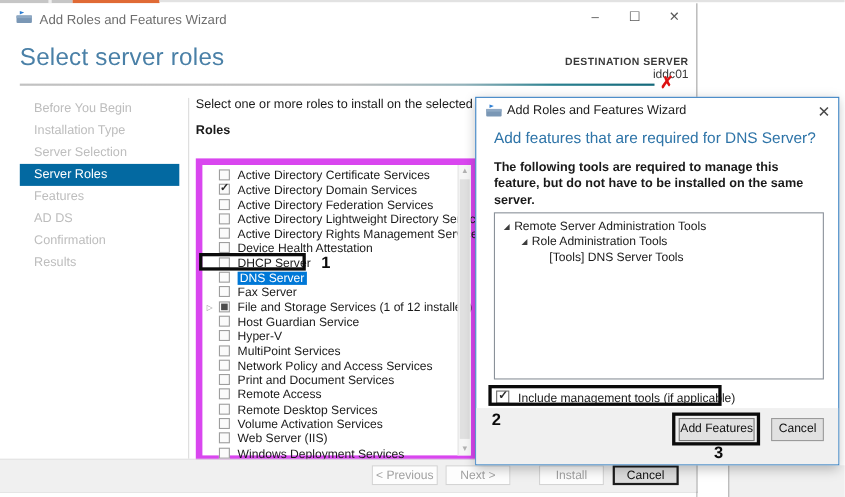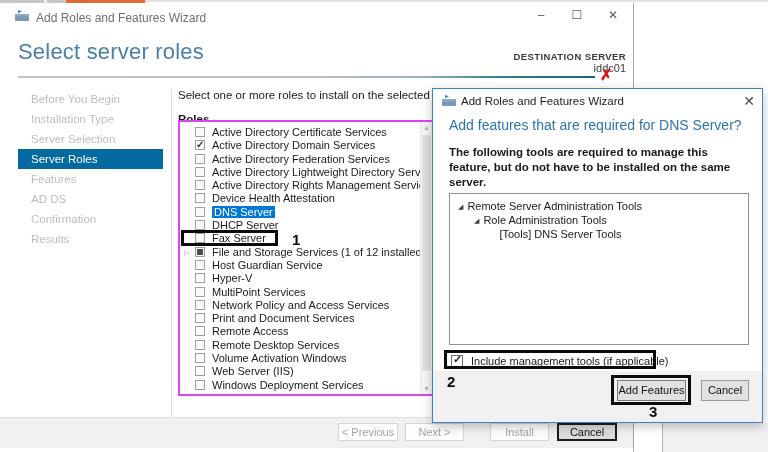--- a/index.html
+++ b/index.html
@@ -34,21 +34,21 @@
   
   #sidebar { left:18px; top:86px; width:145px; }
   .side-item { height:20px; line-height:20px; padding-left:13px; font-size:11.5px; }
   .side-item.disabled { color:#bdbdbd; }
   .side-item.selected { background:#0369a1; color:#fff; }
   .v-sep { left:171px; top:86px; width:1px; height:328px; background:#dcdcdc; }
 
   
   .instruction { left:178px; top:86px; font-size:11.5px; color:#1a1a1a; }
   .roles-label { left:178px; top:110px; font-size:11.5px; font-weight:bold; color:#1a1a1a; }
-  #roles-box { left:178px; top:117px; width:256px; height:276px; background:#fff; border:2px solid #d946ef; }
+  #roles-box { left:178px; top:141px; width:256px; height:276px; background:#fff; border:6px solid #d946ef; }
   #roles-list { position:absolute; left:4px; top:4px; width:236px; }
   .role-row { position:relative; height:13.3px; line-height:13.3px; font-size:11px; color:#1a1a1a; white-space:nowrap; }
   .role-row .expander { visibility:hidden; display:inline-block; width:9px; font-size:7px; color:#9a9a9a; vertical-align:1px; }
   .role-row.has-expander .expander { visibility:visible; }
   .cb { display:inline-block; position:relative; width:10px; height:10px; margin:0 7px 0 2px;
     border:1px solid #9e9e9e; background:#fbfbfb; vertical-align:-1px; }
   .cb.checked::after { content:"✓"; position:absolute; left:0; top:-3px; font-size:10px; font-weight:bold; color:#2b2b2b; }
   .cb.partial::after { content:""; position:absolute; left:1px; top:1px; width:6px; height:6px; background:#4d4d4d; }
   .role-row.selected .role-label { background:#0078d7; color:#fff; padding:0 2px; }
 
@@ -190,29 +190,29 @@
           </div>
 
           <div class="role-row">
             <span class="expander">▷</span><span class="cb unchecked"></span><span class="role-label">Active Directory Rights Management Services</span>
           </div>
 
           <div class="role-row">
             <span class="expander">▷</span><span class="cb unchecked"></span><span class="role-label">Device Health Attestation</span>
           </div>
 
+          <div class="role-row">
+            <span class="expander">▷</span><span class="cb unchecked"></span><span class="role-label">DHCP Server</span>
+          </div>
+
           <div class="role-row selected">
             <span class="expander">▷</span><span class="cb unchecked"></span><span class="role-label">DNS Server</span>
           </div>
 
           <div class="role-row">
-            <span class="expander">▷</span><span class="cb unchecked"></span><span class="role-label">DHCP Server</span>
-          </div>
-
-          <div class="role-row">
             <span class="expander">▷</span><span class="cb unchecked"></span><span class="role-label">Fax Server</span>
           </div>
 
           <div class="role-row has-expander">
             <span class="expander">▷</span><span class="cb partial"></span><span class="role-label">File and Storage Services (1 of 12 installed)</span>
           </div>
 
           <div class="role-row">
             <span class="expander">▷</span><span class="cb unchecked"></span><span class="role-label">Host Guardian Service</span>
           </div>
@@ -235,21 +235,21 @@
 
           <div class="role-row">
             <span class="expander">▷</span><span class="cb unchecked"></span><span class="role-label">Remote Access</span>
           </div>
 
           <div class="role-row">
             <span class="expander">▷</span><span class="cb unchecked"></span><span class="role-label">Remote Desktop Services</span>
           </div>
 
           <div class="role-row">
-            <span class="expander">▷</span><span class="cb unchecked"></span><span class="role-label">Volume Activation Windows</span>
+            <span class="expander">▷</span><span class="cb unchecked"></span><span class="role-label">Volume Activation Services</span>
           </div>
 
           <div class="role-row">
             <span class="expander">▷</span><span class="cb unchecked"></span><span class="role-label">Web Server (IIS)</span>
           </div>
 
           <div class="role-row">
             <span class="expander">▷</span><span class="cb unchecked"></span><span class="role-label">Windows Deployment Services</span>
           </div>
         </div>

